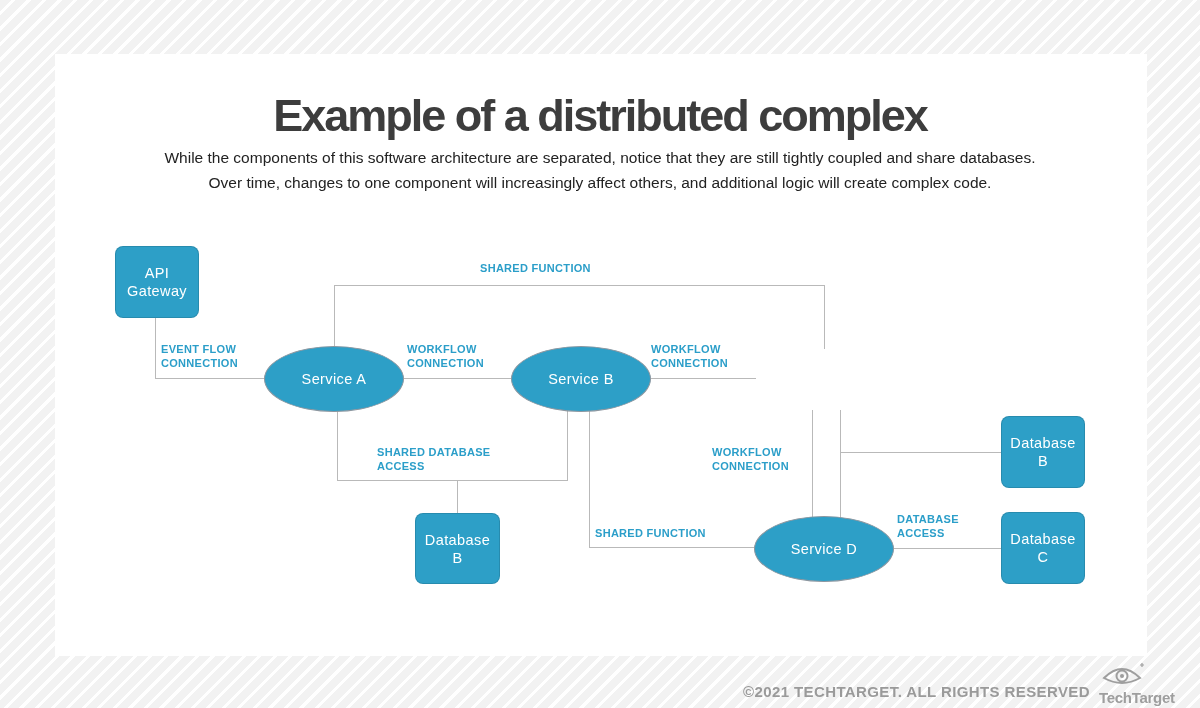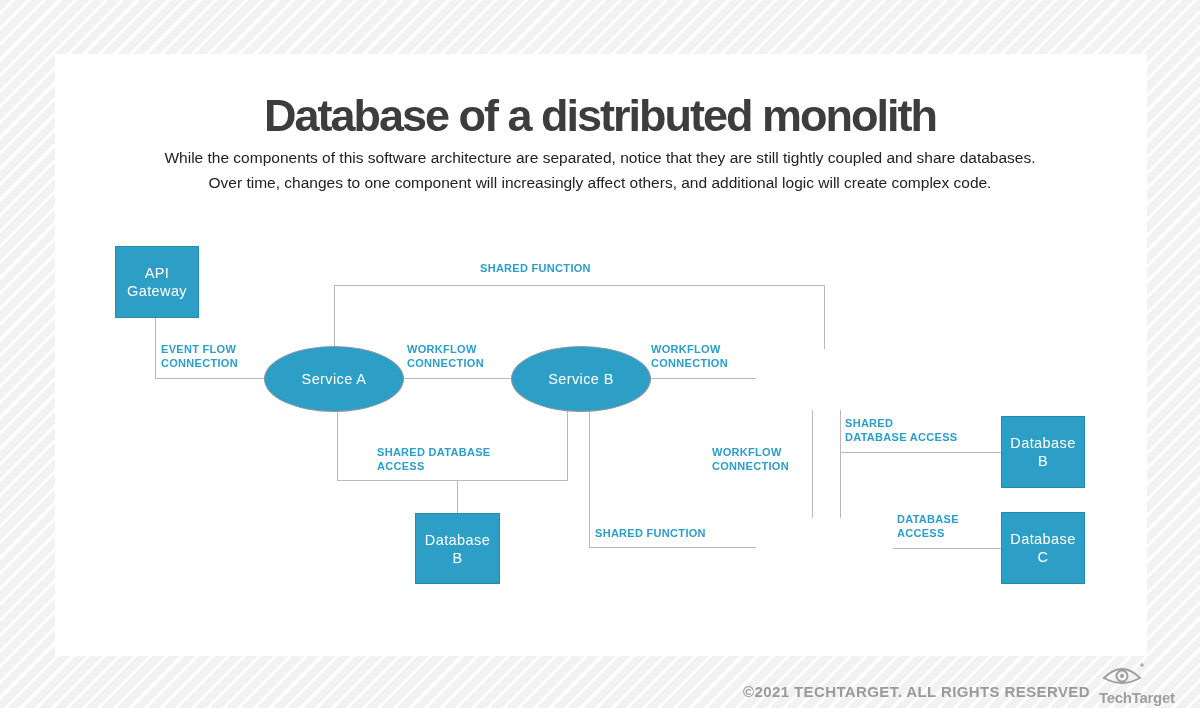--- a/index.html
+++ b/index.html
@@ -22,21 +22,21 @@
     font-size:45px;font-weight:bold;letter-spacing:-2px;color:#3d3d3d;
   }
   .subtitle{
     position:absolute;left:0;top:145px;width:1200px;
     text-align:center;font-size:15.5px;color:#222;line-height:25px;
   }
   .node{
     position:absolute;display:flex;align-items:center;justify-content:center;
     background:#2d9fc7;color:#ffffff;text-align:center;
     font-size:14.5px;letter-spacing:0.4px;line-height:18px;
-    white-space:pre-line;box-sizing:border-box;
+    white-space:pre-line;box-sizing:border-box;border-radius:8px;
   }
   .rect{border:1px solid rgba(0,0,0,0.12);}
   .ellipse{border-radius:50%;border:1px solid #8d97a0;}
   .cline{position:absolute;background:#b9b9b9;}
   .cline.h{height:1px;}
   .cline.v{width:1px;}
   .clabel{
     position:absolute;color:#2b9ec9;font-weight:bold;font-size:11px;
     letter-spacing:0.3px;text-align:left;line-height:14px;
     white-space:pre-line;
@@ -54,21 +54,21 @@
     text-align:center;color:#9e9e9e;
   }
   .logo .logo-text{font-size:15px;font-weight:bold;letter-spacing:-0.3px;margin-top:-2px;}
 </style>
 </head>
 <body>
 
 <div class="stage">
   <div class="card"></div>
 
-  <div class="title">Database of a distributed monolith</div>
+  <div class="title">Example of a distributed complex</div>
   <div class="subtitle">
     <div>While the components of this software architecture are separated, notice that they are still tightly coupled and share databases.</div>
     <div>Over time, changes to one component will increasingly affect others, and additional logic will create complex code.</div>
   </div>
 
   <div class="cline h" style="left:334px;top:285px;width:490px;"></div>
   <div class="cline v" style="left:334px;top:285px;height:64px;"></div>
   <div class="cline v" style="left:824px;top:285px;height:64px;"></div>
 
   <div class="cline v" style="left:155px;top:317px;height:62px;"></div>
@@ -96,30 +96,29 @@
   <div class="clabel" style="left:161px;top:342px;width:100px;">EVENT FLOW
 CONNECTION</div>
   <div class="clabel" style="left:407px;top:342px;width:100px;">WORKFLOW
 CONNECTION</div>
   <div class="clabel" style="left:651px;top:342px;width:100px;">WORKFLOW
 CONNECTION</div>
   <div class="clabel" style="left:377px;top:445px;width:160px;">SHARED DATABASE
 ACCESS</div>
   <div class="clabel" style="left:712px;top:445px;width:100px;">WORKFLOW
 CONNECTION</div>
-  <div class="clabel" style="left:845px;top:416px;width:150px;">SHARED
-DATABASE ACCESS</div>
   <div class="clabel" style="left:595px;top:526px;width:160px;">SHARED FUNCTION</div>
   <div class="clabel" style="left:897px;top:512px;width:100px;">DATABASE
 ACCESS</div>
 
   <div class="node rect" style="left:115px;top:246px;width:84px;height:72px;">API
 Gateway</div>
   <div class="node ellipse" style="left:264px;top:346px;width:140px;height:66px;">Service A</div>
   <div class="node ellipse" style="left:511px;top:346px;width:140px;height:66px;">Service B</div>
+  <div class="node ellipse" style="left:754px;top:516px;width:140px;height:66px;">Service D</div>
   <div class="node rect" style="left:415px;top:513px;width:85px;height:71px;">Database
 B</div>
   <div class="node rect" style="left:1001px;top:416px;width:84px;height:72px;">Database
 B</div>
   <div class="node rect" style="left:1001px;top:512px;width:84px;height:72px;">Database
 C</div>
 
   <div class="footer-source">SOURCE: TOM NOLLE</div>
   <div class="footer-copyright">©2021 TECHTARGET. ALL RIGHTS RESERVED</div>
   <div class="logo">

